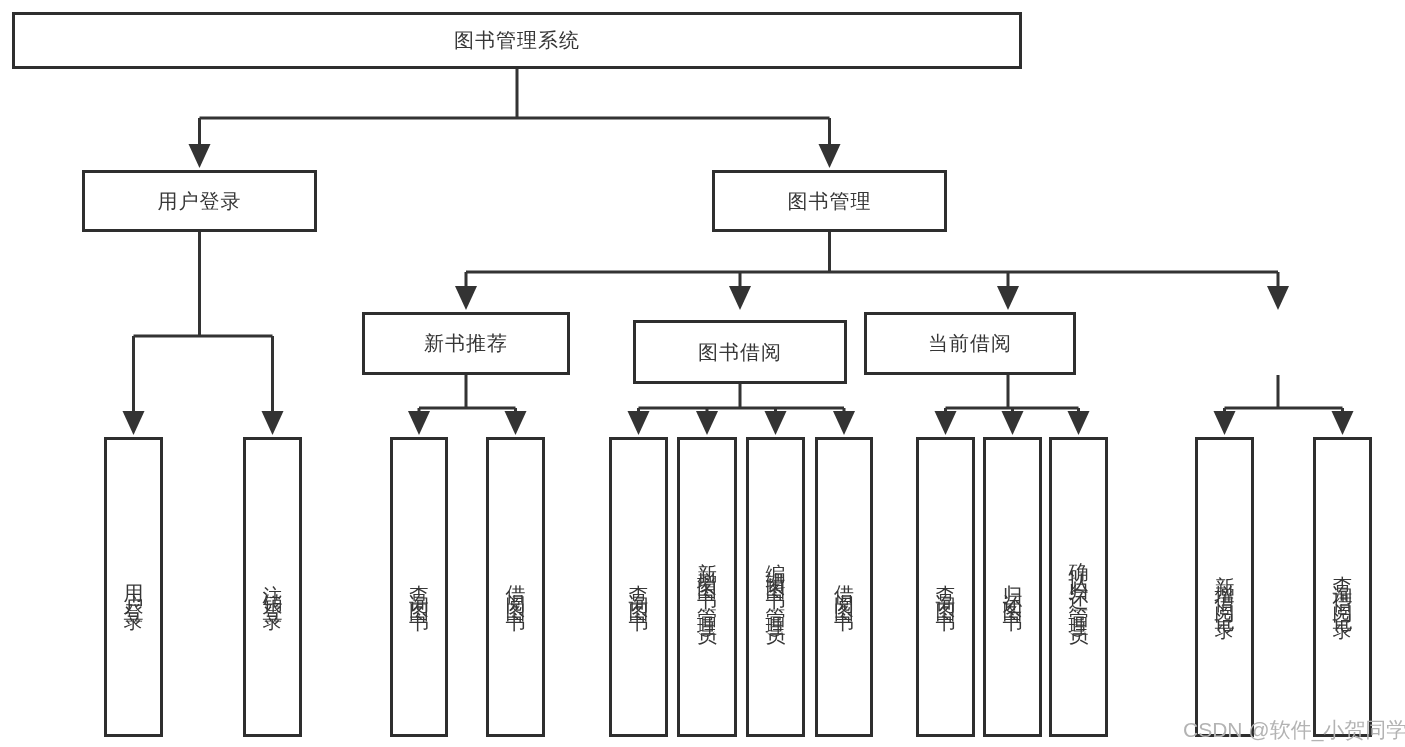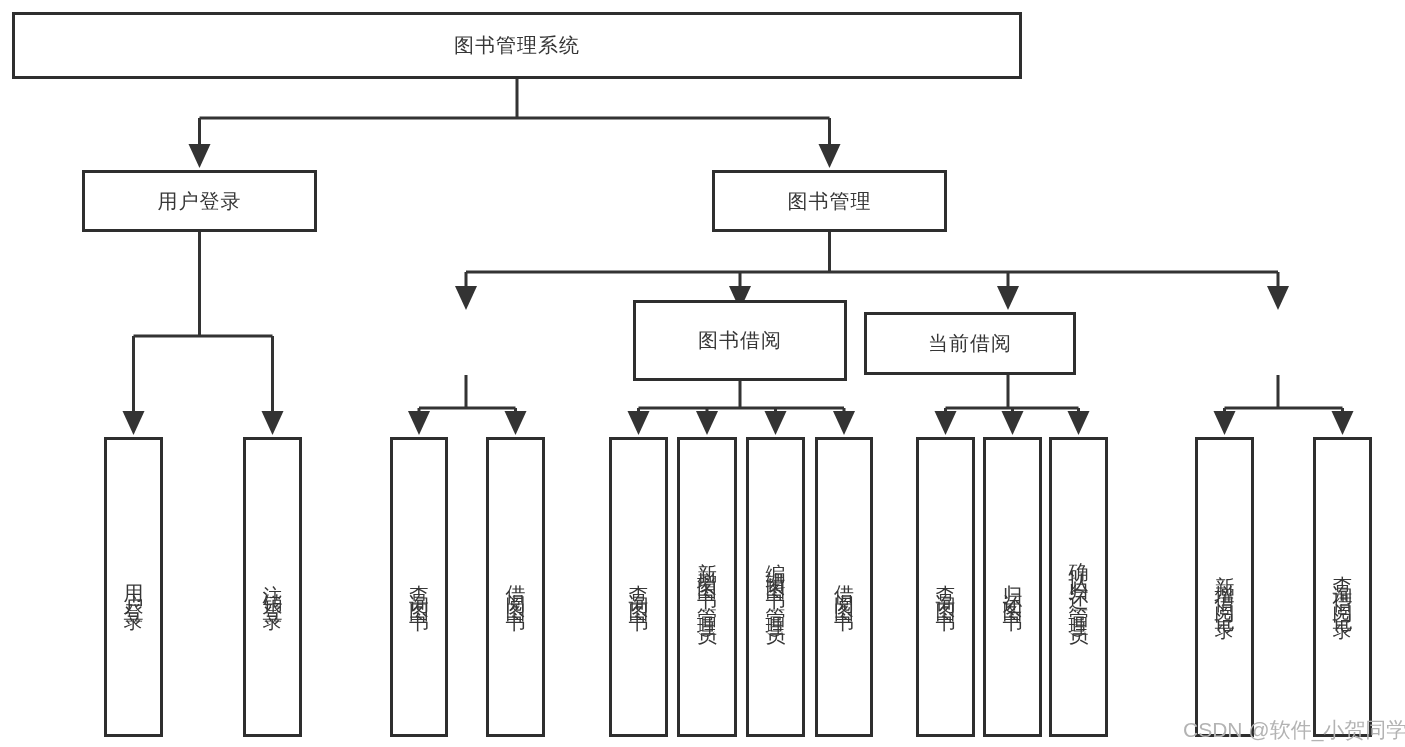--- a/index.html
+++ b/index.html
@@ -97,32 +97,35 @@
       <use href="#arrowhead" x="775.5" y="435"></use>
       <use href="#arrowhead" x="844" y="435"></use>
       <use href="#arrowhead" x="945.5" y="435"></use>
       <use href="#arrowhead" x="1012.5" y="435"></use>
       <use href="#arrowhead" x="1078.5" y="435"></use>
       <use href="#arrowhead" x="1224.5" y="435"></use>
       <use href="#arrowhead" x="1342.5" y="435"></use>
     </g>
   </svg>
 
-  <div class="node hbox" style="left:12px; top:12px; width:1010px; height:67px;">
+  <div class="node hbox" style="left:12px; top:12px; width:1010px; height:57px;">
     <span>图书管理系统</span>
   </div>
 
   <div class="node hbox" style="left:82px; top:170px; width:235px; height:62px;">
     <span>用户登录</span>
   </div>
   <div class="node hbox" style="left:712px; top:170px; width:235px; height:62px;">
     <span>图书管理</span>
   </div>
 
-  <div class="node hbox" style="left:633px; top:300px; width:214px; height:81px;">
+  <div class="node hbox" style="left:362px; top:312px; width:208px; height:63px;">
+    <span>新书推荐</span>
+  </div>
+  <div class="node hbox" style="left:633px; top:320px; width:214px; height:64px;">
     <span>图书借阅</span>
   </div>
   <div class="node hbox" style="left:864px; top:312px; width:212px; height:63px;">
     <span>当前借阅</span>
   </div>
 
   <div class="node leaf" style="left:104px; top:437px; width:59px; height:300px;">
     <span class="vtext">用户登录</span>
   </div>
   <div class="node leaf" style="left:243px; top:437px; width:59px; height:300px;">

